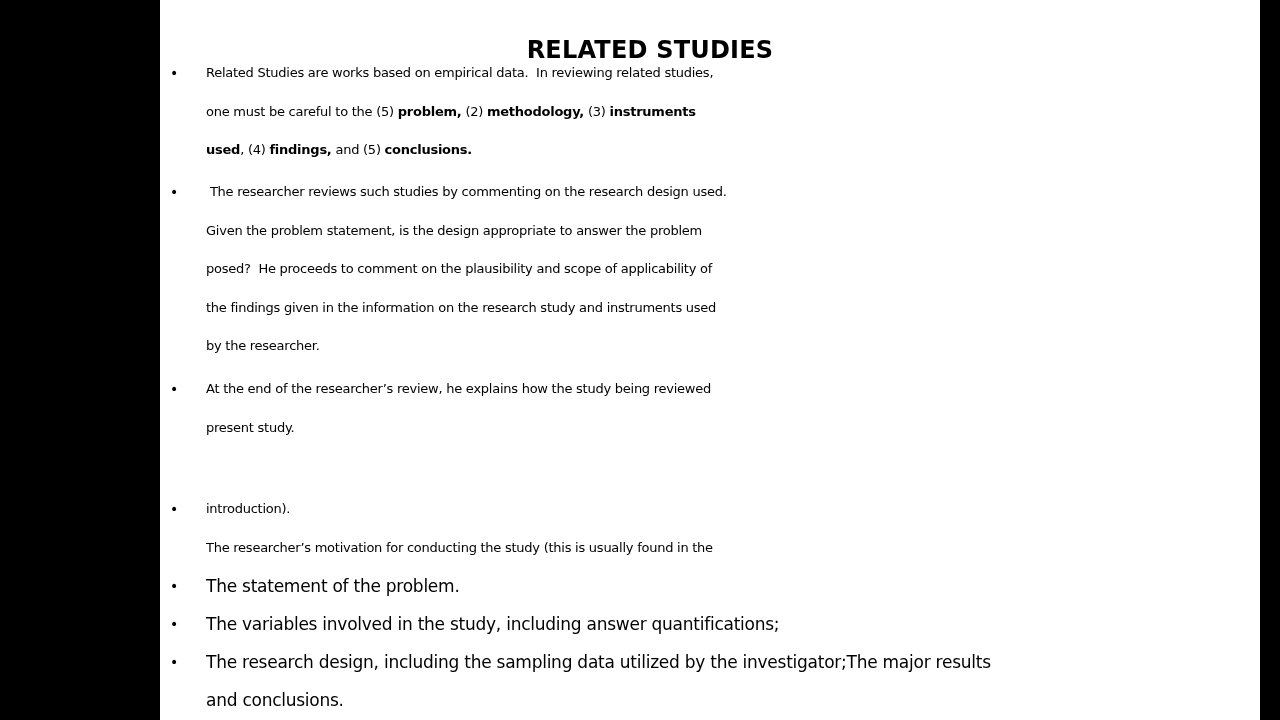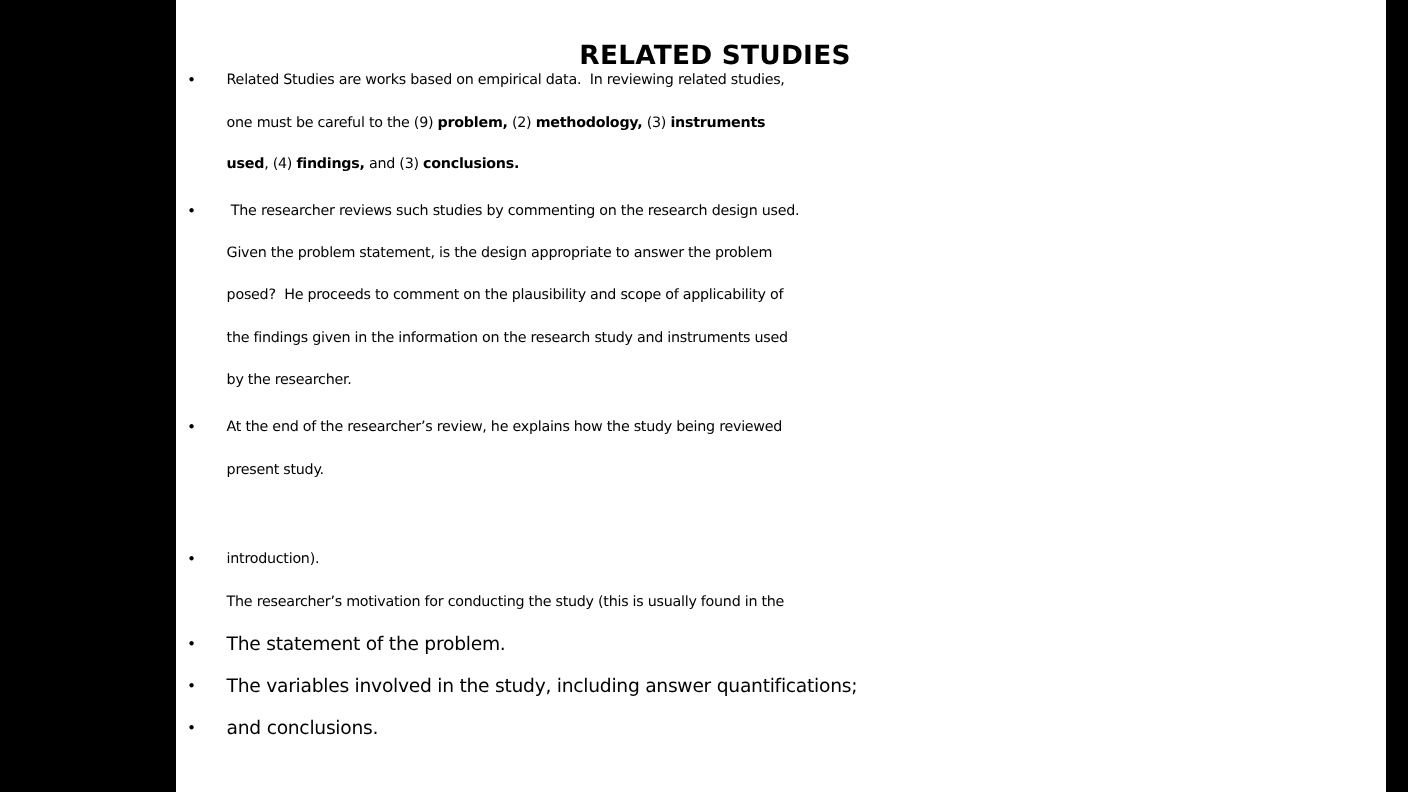--- a/index.html
+++ b/index.html
@@ -74,22 +74,22 @@
 
 <div class="slide">
   <div class="title">RELATED STUDIES</div>
 
   <div class="bullet-list">
 
     <div class="item big" style="top:54px;">
       <span class="dot">•</span>
       <div class="text">
         <div style="white-space:pre;"><span>Related Studies are works based on empirical data.  In reviewing related studies,</span></div>
-        <div style="white-space:pre;"><span>one must be careful to the (9) </span><b>problem,</b><span> (2) </span><b>methodology,</b><span> (3) </span><b>instruments</b></div>
-        <div style="white-space:pre;"><b>used</b><span>, (4) </span><b>findings,</b><span> and (3) </span><b>conclusions.</b></div>
+        <div style="white-space:pre;"><span>one must be careful to the (5) </span><b>problem,</b><span> (2) </span><b>methodology,</b><span> (3) </span><b>instruments</b></div>
+        <div style="white-space:pre;"><b>used</b><span>, (4) </span><b>findings,</b><span> and (5) </span><b>conclusions.</b></div>
       </div>
     </div>
 
     <div class="item big" style="top:173px;">
       <span class="dot">•</span>
       <div class="text">
         <div style="white-space:pre;"> The researcher reviews such studies by commenting on the research design used.</div>
         <div style="white-space:pre;">Given the problem statement, is the design appropriate to answer the problem</div>
         <div style="white-space:pre;">posed?  He proceeds to comment on the plausibility and scope of applicability of</div>
         <div style="white-space:pre;">the findings given in the information on the research study and instruments used</div>
@@ -123,18 +123,19 @@
     <div class="item small" style="top:606px;">
       <span class="dot">•</span>
       <div class="text">
         <div style="white-space:pre;">The variables involved in the study, including answer quantifications;</div>
       </div>
     </div>
 
     <div class="item small" style="top:644px;">
       <span class="dot">•</span>
       <div class="text">
+        <div style="white-space:pre;">The research design, including the sampling data utilized by the investigator;The major results</div>
         <div style="white-space:pre;">and conclusions.</div>
       </div>
     </div>
 
   </div>
 </div>
 
 </body></html>

